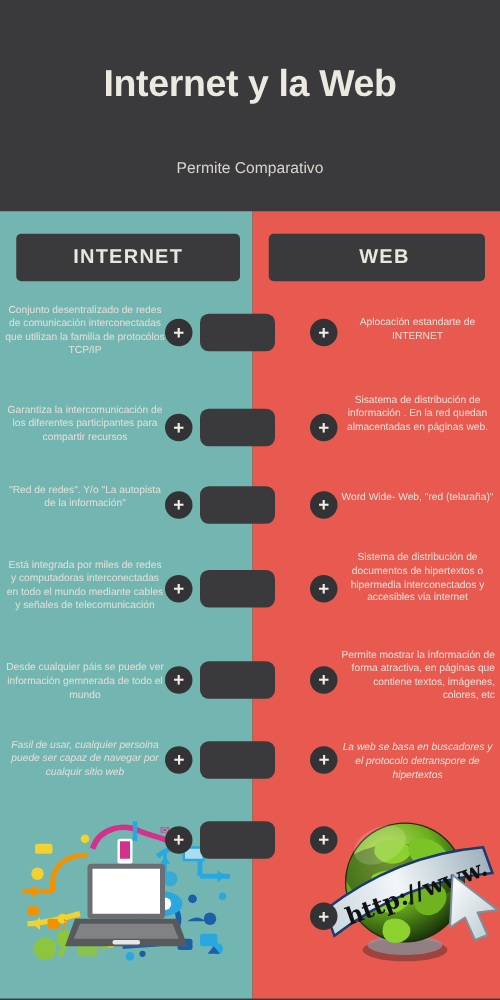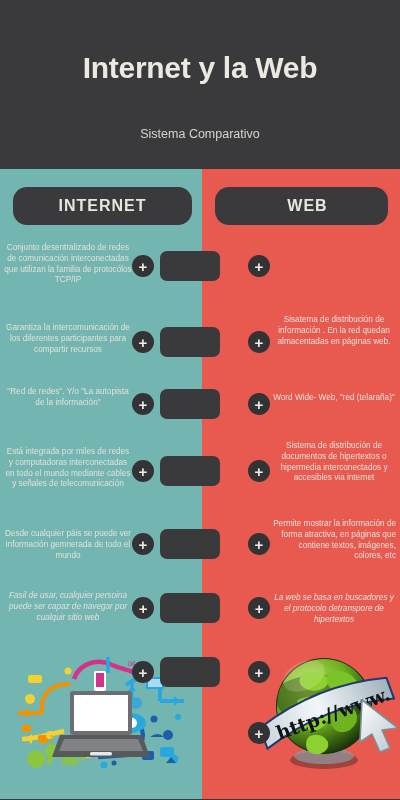--- a/index.html
+++ b/index.html
@@ -21,21 +21,21 @@
     font-size:12.5px; color:#d8d5cd; font-weight:normal;
   }
 
   
   .panels { position:absolute; left:0; top:140px; width:400px; height:630px; }
   .panel-left  { position:absolute; left:0;   top:0; width:202px; height:630px; background:#73b6b1; }
   .panel-right { position:absolute; left:202px; top:0; width:198px; height:630px; background:#e85a4f; }
 
   
   .col-head {
-    position:absolute; top:18px; height:38px; background:#3a3a3c; border-radius:14px;
+    position:absolute; top:18px; height:38px; background:#3a3a3c; border-radius:4px;
     display:flex; align-items:center; justify-content:center;
     font-size:16px; font-weight:bold; color:#e9e6de; letter-spacing:1px;
   }
   .col-head.left  { left:13px;  width:179px; }
   .col-head.right { left:215px; width:173px;padding-left:12px; }
 
   
   .rows { position:absolute; left:0; top:0; width:400px; height:750px; }
   .row { position:absolute; left:0; width:400px; }
 
@@ -68,21 +68,21 @@
   .footer { position:absolute; left:0; top:770px; width:400px; height:30px; background:#3a3a3c;font-family:Liberation Serif, serif; }
   .footer-label { position:absolute; left:8px; top:9px; font-size:9.5px; color:#1f1f20; }
 </style>
 </head>
 <body>
 
 <div id="page">
 
   <div class="header">
     <div class="title">Internet y la Web</div>
-    <div class="subtitle">Sistema Comparativo</div>
+    <div class="subtitle">Permite Comparativo</div>
   </div>
 
   <div class="panels">
     <div class="panel-left"></div>
     <div class="panel-right"></div>
 
     <div class="col-head left">
       <span>INTERNET</span>
     </div>
     <div class="col-head right">
@@ -196,20 +196,21 @@
       </svg>
     </div>
 
     <div class="rows">
 
       <div class="row" style="top:68px; height:68px;">
         <div class="cell left" style="top:6px;">Conjunto desentralizado de redes de comunicación interconectadas que utilizan la familia de protocólos TCP/IP</div>
         <div class="plus left" style="top:18px;">+</div>
         <div class="centerbox" style="top:14px;"></div>
         <div class="plus right" style="top:18px;">+</div>
+        <div class="cell right" style="top:16px;">Aplocación estandarte de INTERNET</div>
       </div>
 
       <div class="row" style="top:142px; height:68px;">
         <div class="cell left" style="top:12px;text-align:center;">Garantiza la intercomunicación de los diferentes participantes para compartir recursos</div>
         <div class="plus left" style="top:20px;">+</div>
         <div class="centerbox" style="top:16px;"></div>
         <div class="plus right" style="top:20px;">+</div>
         <div class="cell right" style="top:4px;">Sisatema de distribución de información . En la red quedan almacentadas en páginas web.</div>
       </div>
 

